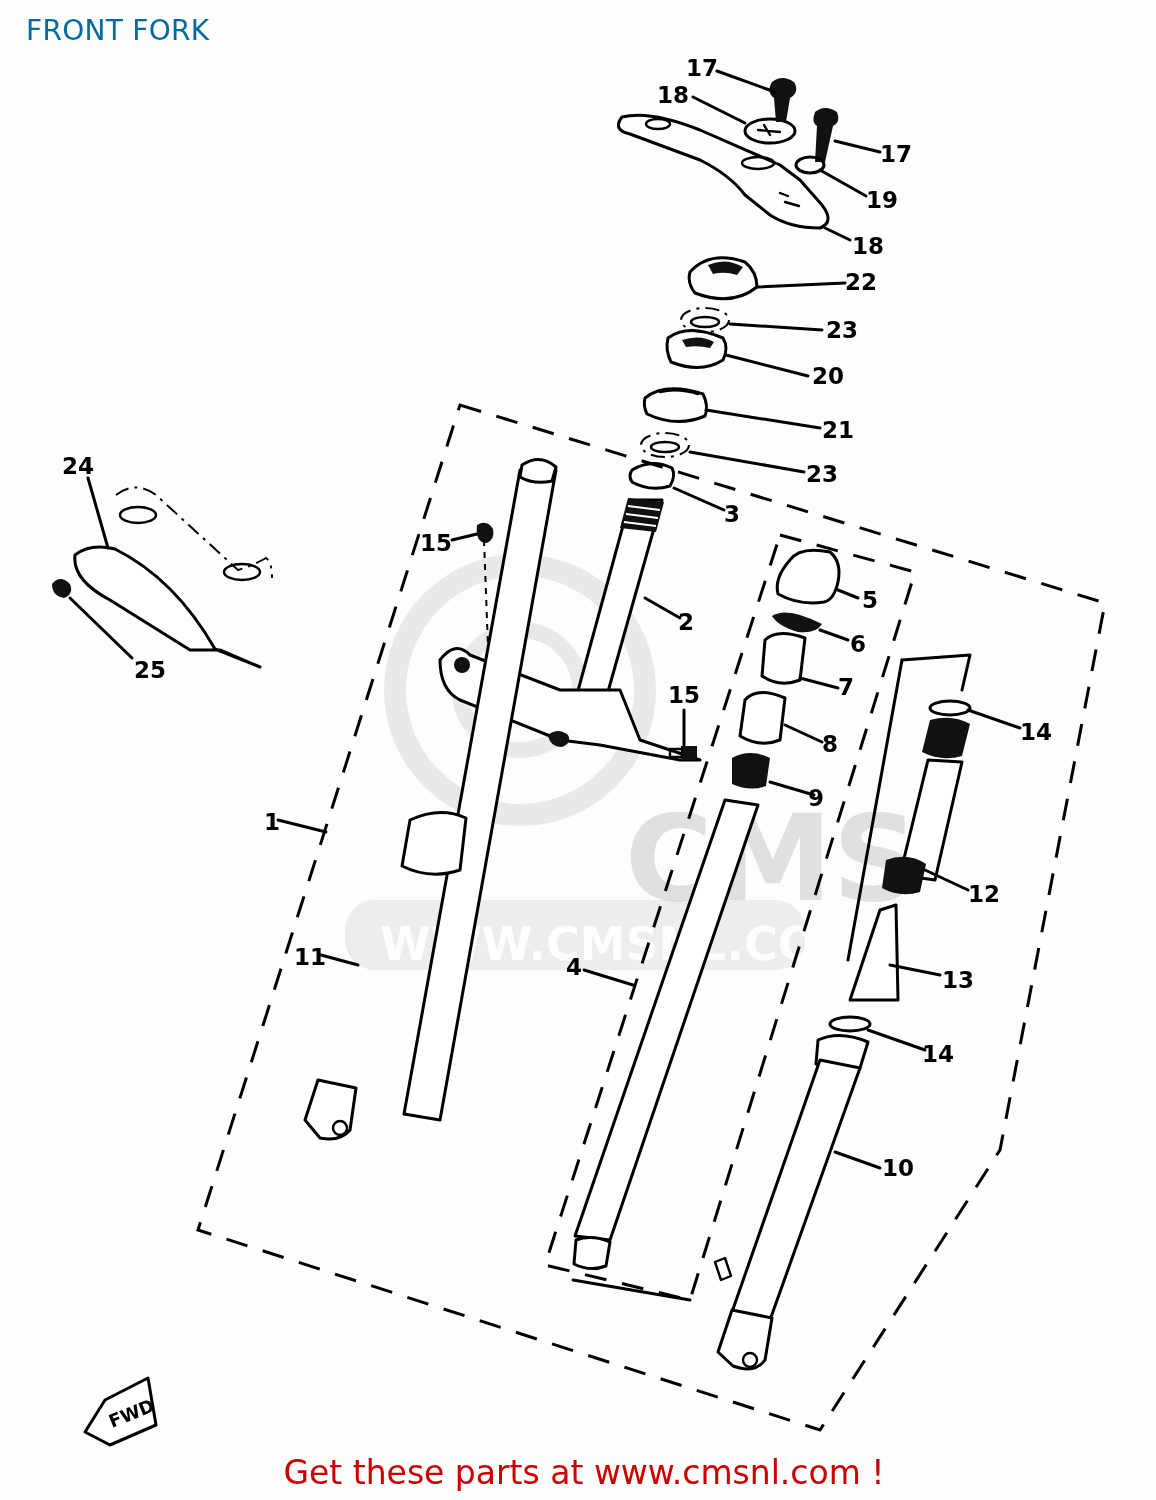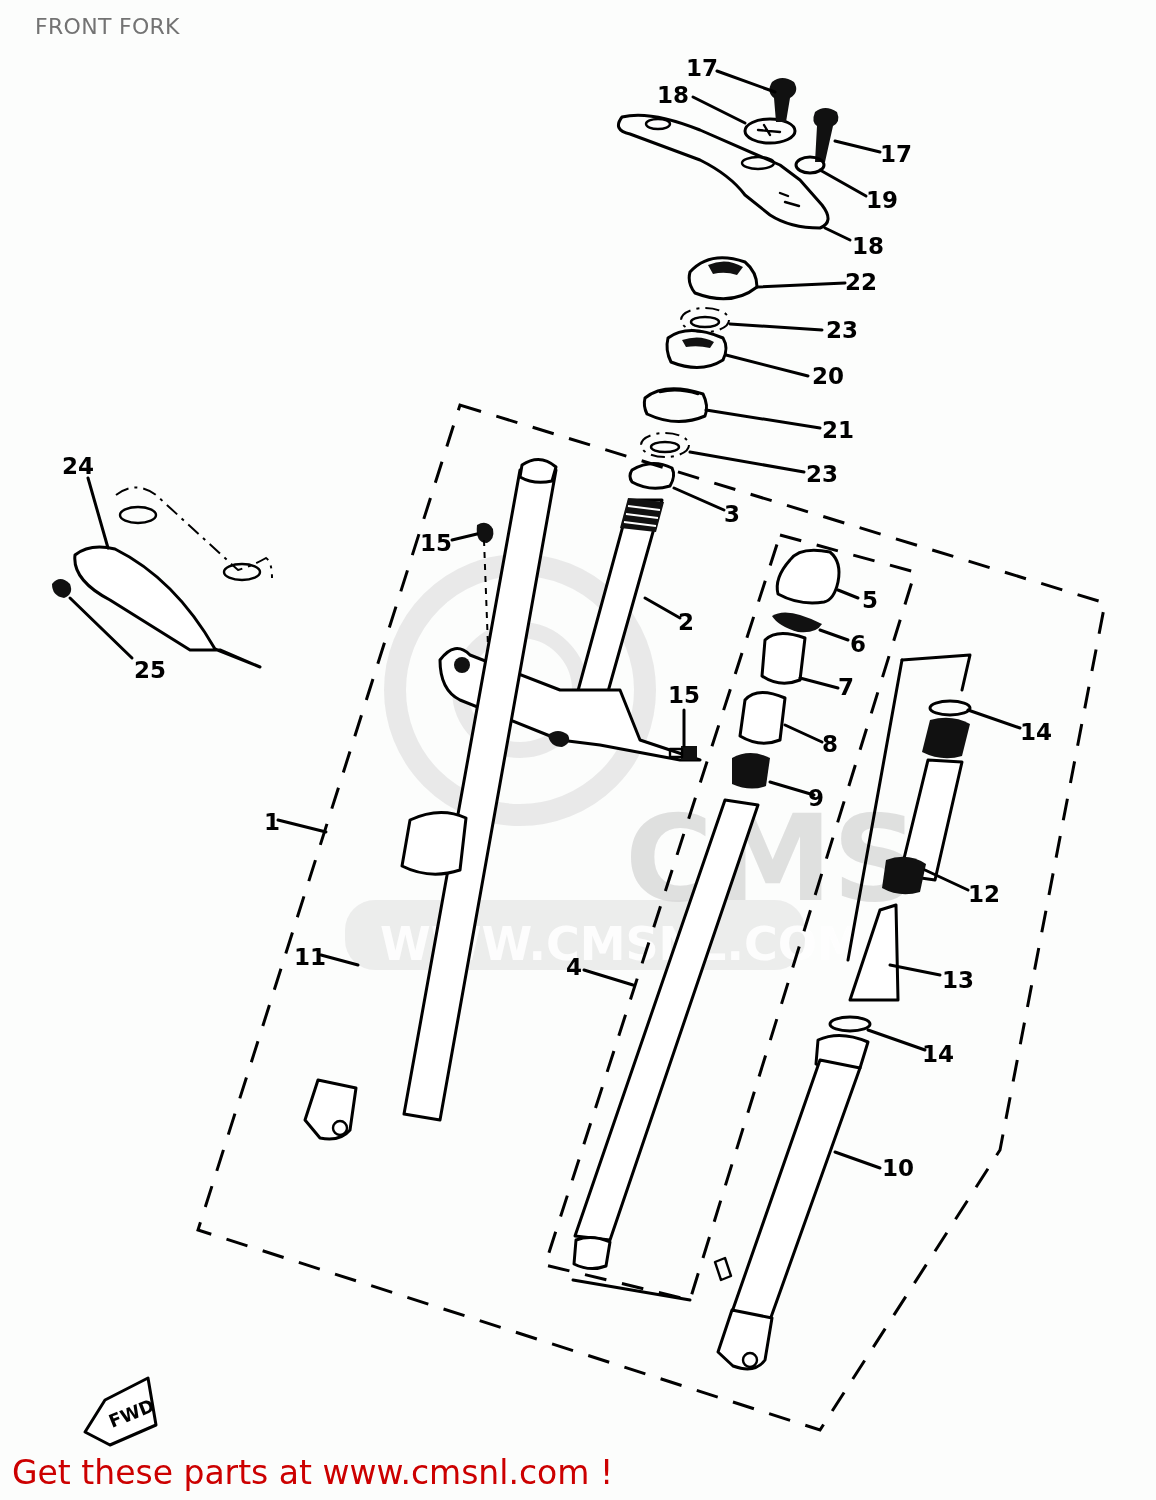--- a/index.html
+++ b/index.html
@@ -2,28 +2,28 @@
 <html><head>
   <meta charset="utf-8">
   <style>
     html, body { margin: 0; padding: 0; }
     body {
       width: 1156px; height: 1500px; position: relative; overflow: hidden;
       background: #fcfdfc;
       font-family: "DejaVu Sans", "Liberation Sans", sans-serif;
     }
     .page-title {
-      position: absolute; left: 35px; top: 14px;
-      font-size: 22px; color: #737373; letter-spacing: 0.3px;
+      position: absolute; left: 26px; top: 14px;
+      font-size: 28px; color: #0369a1; letter-spacing: 0.3px;
       font-family: "DejaVu Sans", sans-serif;
     }
     .diagram { position: absolute; left: 0; top: 0; width: 1156px; height: 1500px; }
     .footer-link {
       position: absolute; left: 0; width: 1156px; top: 1453px;
-      font-size: 33px; color: #cc0000; text-decoration: none;
+      text-align: center; font-size: 33px; color: #cc0000; text-decoration: none;
       font-family: "DejaVu Sans", sans-serif; padding-left: 12px; box-sizing: border-box;
     }
     .callout { font-family: "DejaVu Sans", sans-serif; font-weight: bold; font-size: 23px; fill: #000; }
     .ln { stroke: #000; stroke-width: 3; fill: none; stroke-linecap: round; stroke-linejoin: round; }
     .ln2 { stroke: #000; stroke-width: 2.4; fill: none; stroke-linecap: round; stroke-linejoin: round; }
     .dash { stroke: #000; stroke-width: 3; fill: none; stroke-dasharray: 22 16; }
     .dashdot { stroke: #000; stroke-width: 2; fill: none; stroke-dasharray: 14 6 3 6; }
     .solid { fill: #111; }
     .wm { fill: #d9d9d9; opacity: 0.55; }
     .wmtext { font-family: "DejaVu Sans", sans-serif; font-weight: bold; fill: #d4d4d4; opacity: 0.7; }

